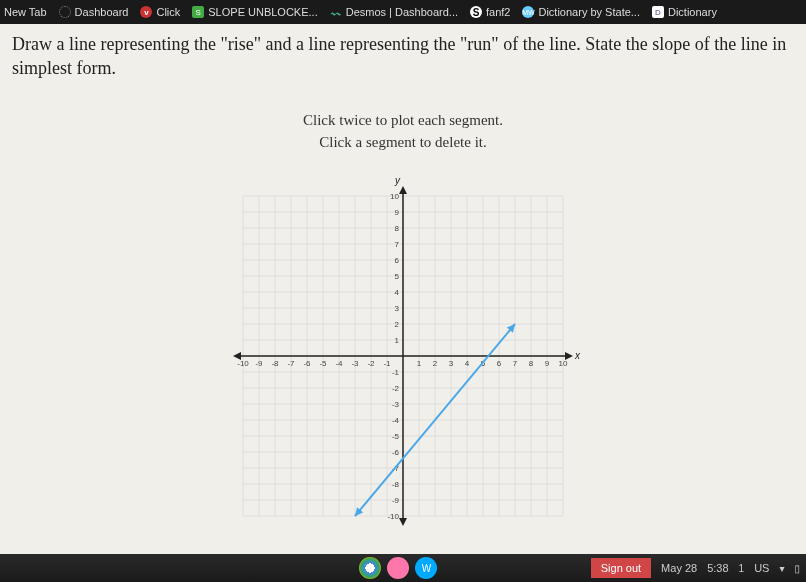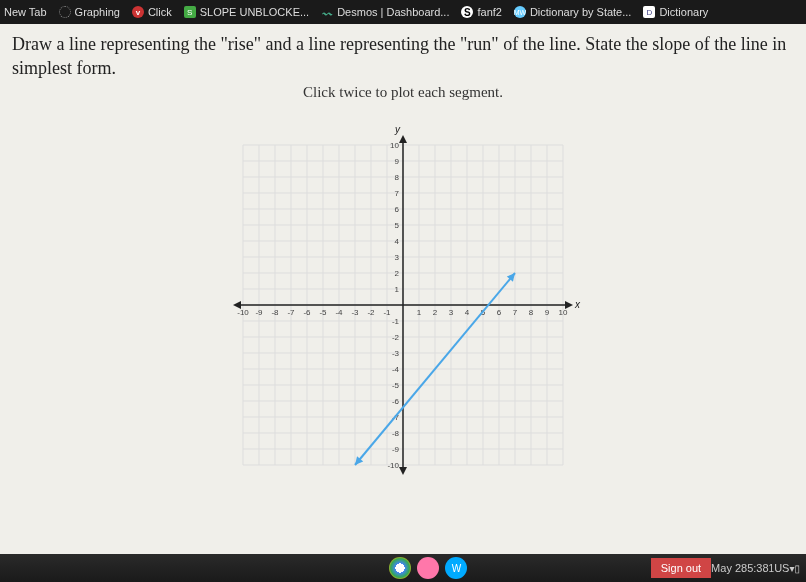--- a/index.html
+++ b/index.html
@@ -48,20 +48,21 @@
     .content-area {
       padding: 8px 12px 0 12px;
       background: #f0efea;
       height: 530px;
     }
     .question-text {
       font-family: Georgia, serif;
       font-size: 18px;
       color: #222;
       line-height: 1.35;
+      margin-bottom: 28px;
     }
     .instructions {
       text-align: center;
       font-family: Georgia, serif;
       font-size: 15px;
       color: #333;
       line-height: 1.5;
       margin-bottom: 22px;
     }
     .graph-container {
@@ -109,41 +110,42 @@
       justify-content: center;
       font-size: 12px;
       cursor: pointer;
     }
     .taskbar-icon.chrome { background: radial-gradient(circle, #fff 30%, #4285f4 30%, #34a853 60%, #fbbc05 80%, #ea4335); }
     .taskbar-icon.orange { background: #f7a; }
     .taskbar-icon.blue { background: #0af; border-radius: 50%; color: #fff; font-size: 10px; }
     .taskbar-right {
       display: flex;
       align-items: center;
+      gap: 10px;
     }
     .signout-btn {
       background: #d04545;
       color: #fff;
       padding: 4px 10px;
       font-size: 11px;
       border: none;
       cursor: pointer;
     }
     .sys-icon { font-size: 10px; }
   </style>
 </head>
 <body>
 
 <div class="browser-tabs">
   <div class="tab-item">
     <span>New Tab</span>
   </div>
   <div class="tab-item">
     <span class="tab-icon circle"></span>
-    <span>Graphing</span>
+    <span>Dashboard</span>
   </div>
   <div class="tab-item">
     <span class="tab-icon red">v</span>
     <span>Click</span>
   </div>
   <div class="tab-item">
     <span class="tab-icon green">S</span>
     <span>SLOPE UNBLOCKE...</span>
   </div>
   <div class="tab-item">
@@ -161,20 +163,21 @@
   <div class="tab-item">
     <span class="tab-icon dict">D</span>
     <span>Dictionary</span>
   </div>
 </div>
 
 <div class="content-area">
   <div class="question-text">Draw a line representing the "rise" and a line representing the "run" of the line. State the slope of the line in simplest form.</div>
   <div class="instructions">
     <div>Click twice to plot each segment.</div>
+    <div>Click a segment to delete it.</div>
   </div>
 
   <div class="graph-container">
     <svg class="graph-svg" id="graph-svg" viewBox="0 0 360 360">
         <line x1="20" y1="340" x2="20" y2="20" class="grid-line"></line>
         <line x1="36" y1="340" x2="36" y2="20" class="grid-line"></line>
         <line x1="52" y1="340" x2="52" y2="20" class="grid-line"></line>
         <line x1="68" y1="340" x2="68" y2="20" class="grid-line"></line>
         <line x1="84" y1="340" x2="84" y2="20" class="grid-line"></line>
         <line x1="100" y1="340" x2="100" y2="20" class="grid-line"></line>

